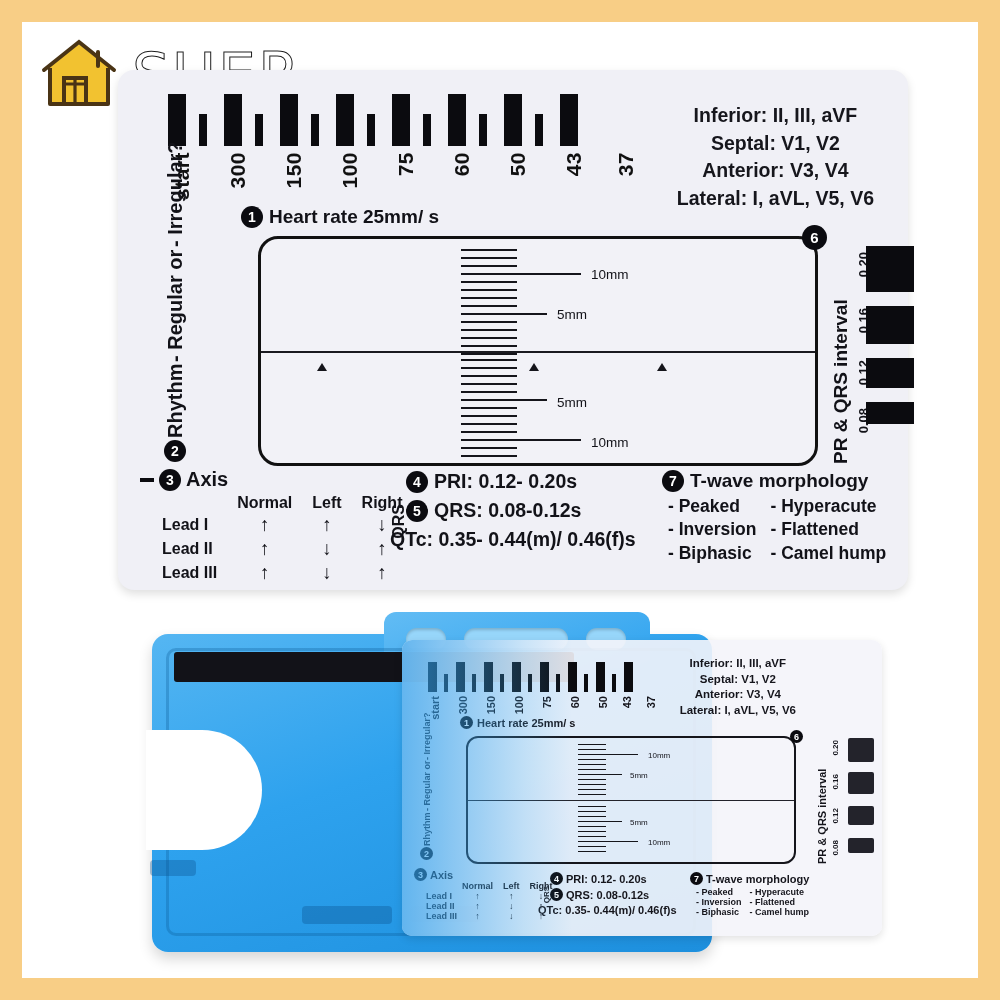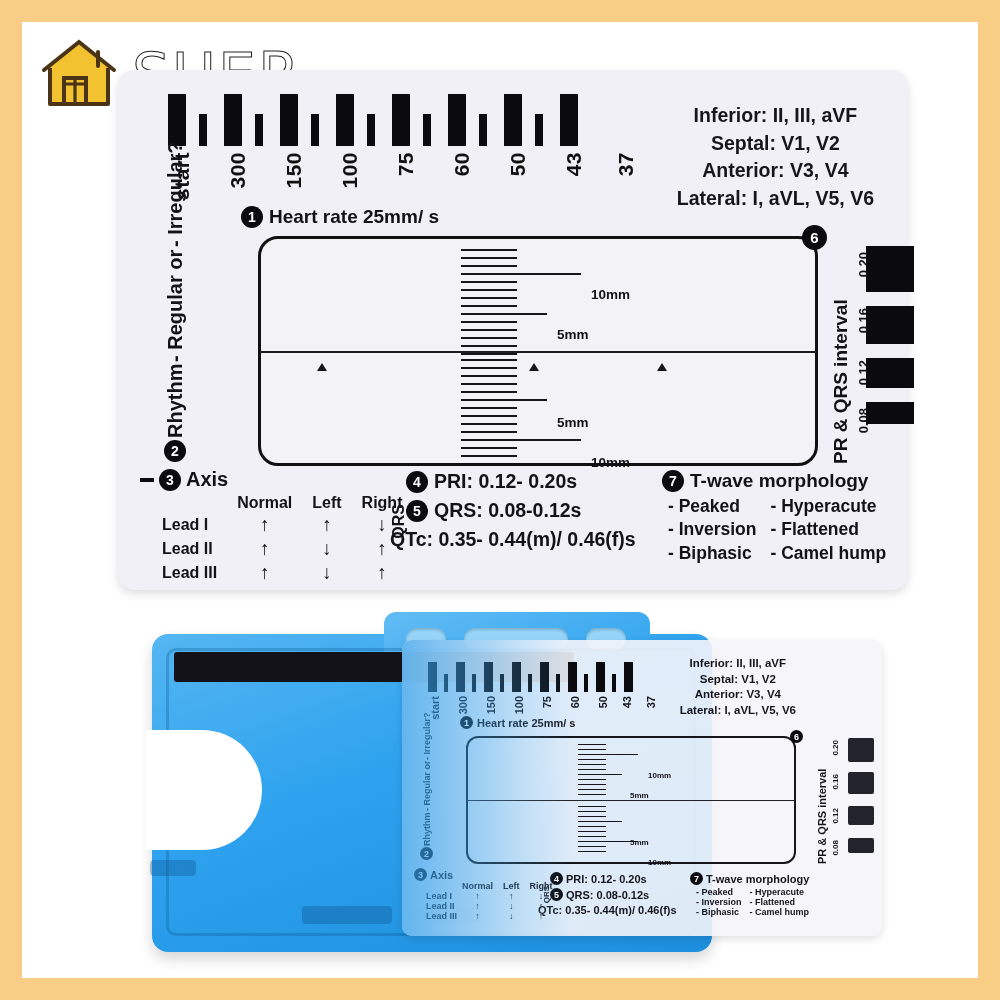--- a/index.html
+++ b/index.html
@@ -81,21 +81,21 @@
   #ecgbox .midline {
     position: absolute; left: 0; top: 50%; width: 100%;
     border-top: 2px solid #1a1a20;
   }
   .mmticks { position: absolute; width: 96px; }
   .mmticks .t {
     position: absolute; left: 0; height: 0;
     border-top: 2.4px solid #15151b;
   }
   .mmlabel {
-    position: absolute; font-size: 13.5px; font-weight: 700; white-space: nowrap; margin-top: 20px;
+    position: absolute; font-size: 13.5px; font-weight: 400; white-space: nowrap;
   }
   .tri {
     position: absolute; width: 0; height: 0;
     border-left: 5px solid transparent; border-right: 5px solid transparent;
     border-bottom: 8px solid #15151b;
   }
 
   
   #badge6 { position: absolute; left: 684px; top: 155px; z-index: 4; }
   #badge6 .badge { width: 25px; height: 25px; font-size: 15px; }

